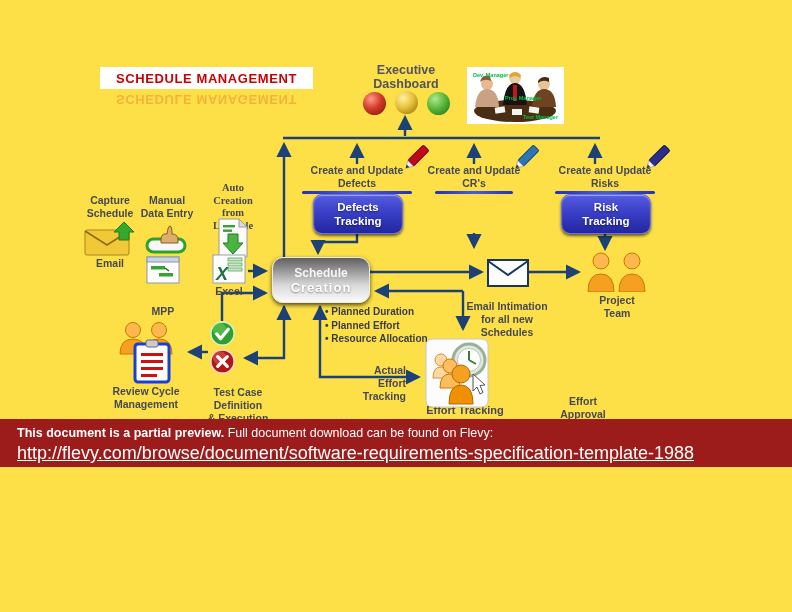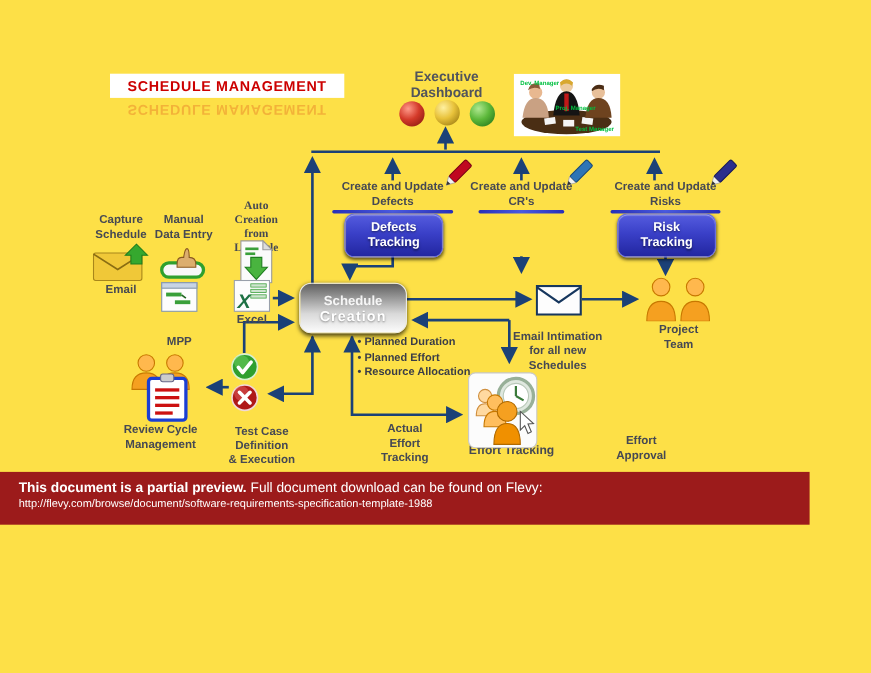--- a/index.html
+++ b/index.html
@@ -36,26 +36,26 @@
   .creation{left:272px;top:257px;width:96px;height:44px;border-radius:11px;z-index:4;
             background:linear-gradient(180deg,#5f5f5f 0%,#9a9a9a 30%,#d9d9d9 62%,#fbfbfb 100%);
             border:1px solid #e9e9e9;box-shadow:0 2px 4px rgba(0,0,0,.7);
             display:flex;flex-direction:column;align-items:center;justify-content:center;}
   .creation .l1{color:#fff;font-weight:bold;font-size:12px;line-height:14px;opacity:.9;}
   .creation .l2{color:#fff;font-weight:bold;font-size:13px;letter-spacing:1px;line-height:15px;
                 text-shadow:0 1px 2px rgba(120,120,120,.9);}
   .bullets{left:325px;top:305px;width:108px;z-index:4;color:#3a3d47;font-size:10px;font-weight:700;
            line-height:13.5px;text-align:left;}
   
-  .banner{left:0;top:429px;width:736px;height:48px;background:#9c1b1b;z-index:50;color:#fff;
+  .banner{left:0;top:419px;width:792px;height:48px;background:#9c1b1b;z-index:50;color:#fff;
           padding:0;box-sizing:border-box;}
   .banner .line1{position:absolute;left:17px;top:7px;font-size:12.5px;}
   .banner .line1 b{font-weight:bold;}
-  .banner .link{position:absolute;left:17px;top:24px;font-size:10px;color:#fff;
-                cursor:pointer;}
+  .banner .link{position:absolute;left:17px;top:24px;font-size:18px;color:#fff;
+                text-decoration:underline;cursor:pointer;}
   svg text{font-family:"Liberation Sans",sans-serif;}
   .icon{z-index:5;}
 </style>
 </head>
 <body>
 
 <div class="stage">
 
   <svg class="abs" width="792" height="612" style="left:0;top:0;z-index:2;" viewBox="0 0 792 612">
     <defs>
@@ -301,21 +301,21 @@
     <path d="M8,40 q0,-11 8,-11 q8,0 8,11 z" fill="#ffd9a0" stroke="#d09040"></path>
     <circle cx="25" cy="28" r="7" fill="#ffbe5e" stroke="#c87800"></circle>
     <path d="M15,50 q0,-14 10,-14 q10,0 10,14 z" fill="#ffbe5e" stroke="#c87800"></path>
     <circle cx="36" cy="36" r="9" fill="#f5a020" stroke="#b06a00"></circle>
     <path d="M24,66 q0,-19 12,-19 q12,0 12,19 z" fill="#f09000" stroke="#b06a00"></path>
     <path d="M48,36 l0,17 l4,-4 l3,7 l3,-1.5 l-3,-7 l5,-0.5 z" fill="#ffffff" stroke="#555555"></path>
   </svg>
   <div class="abs lbl" style="left:420px;top:404px;width:90px;font-size:11px;">
     <div>Effort Tracking</div>
   </div>
-  <div class="abs lbl" style="left:330px;top:384px;width:76px;line-height:13px;">
+  <div class="abs lbl" style="left:330px;top:364px;width:76px;line-height:13px;text-align:right;">
     <div>Actual</div>
     <div>Effort</div>
     <div>Tracking</div>
   </div>
   <div class="abs lbl" style="left:548px;top:395px;width:70px;line-height:13px;">
     <div>Effort</div>
     <div>Approval</div>
   </div>
 
   <div class="abs banner">

